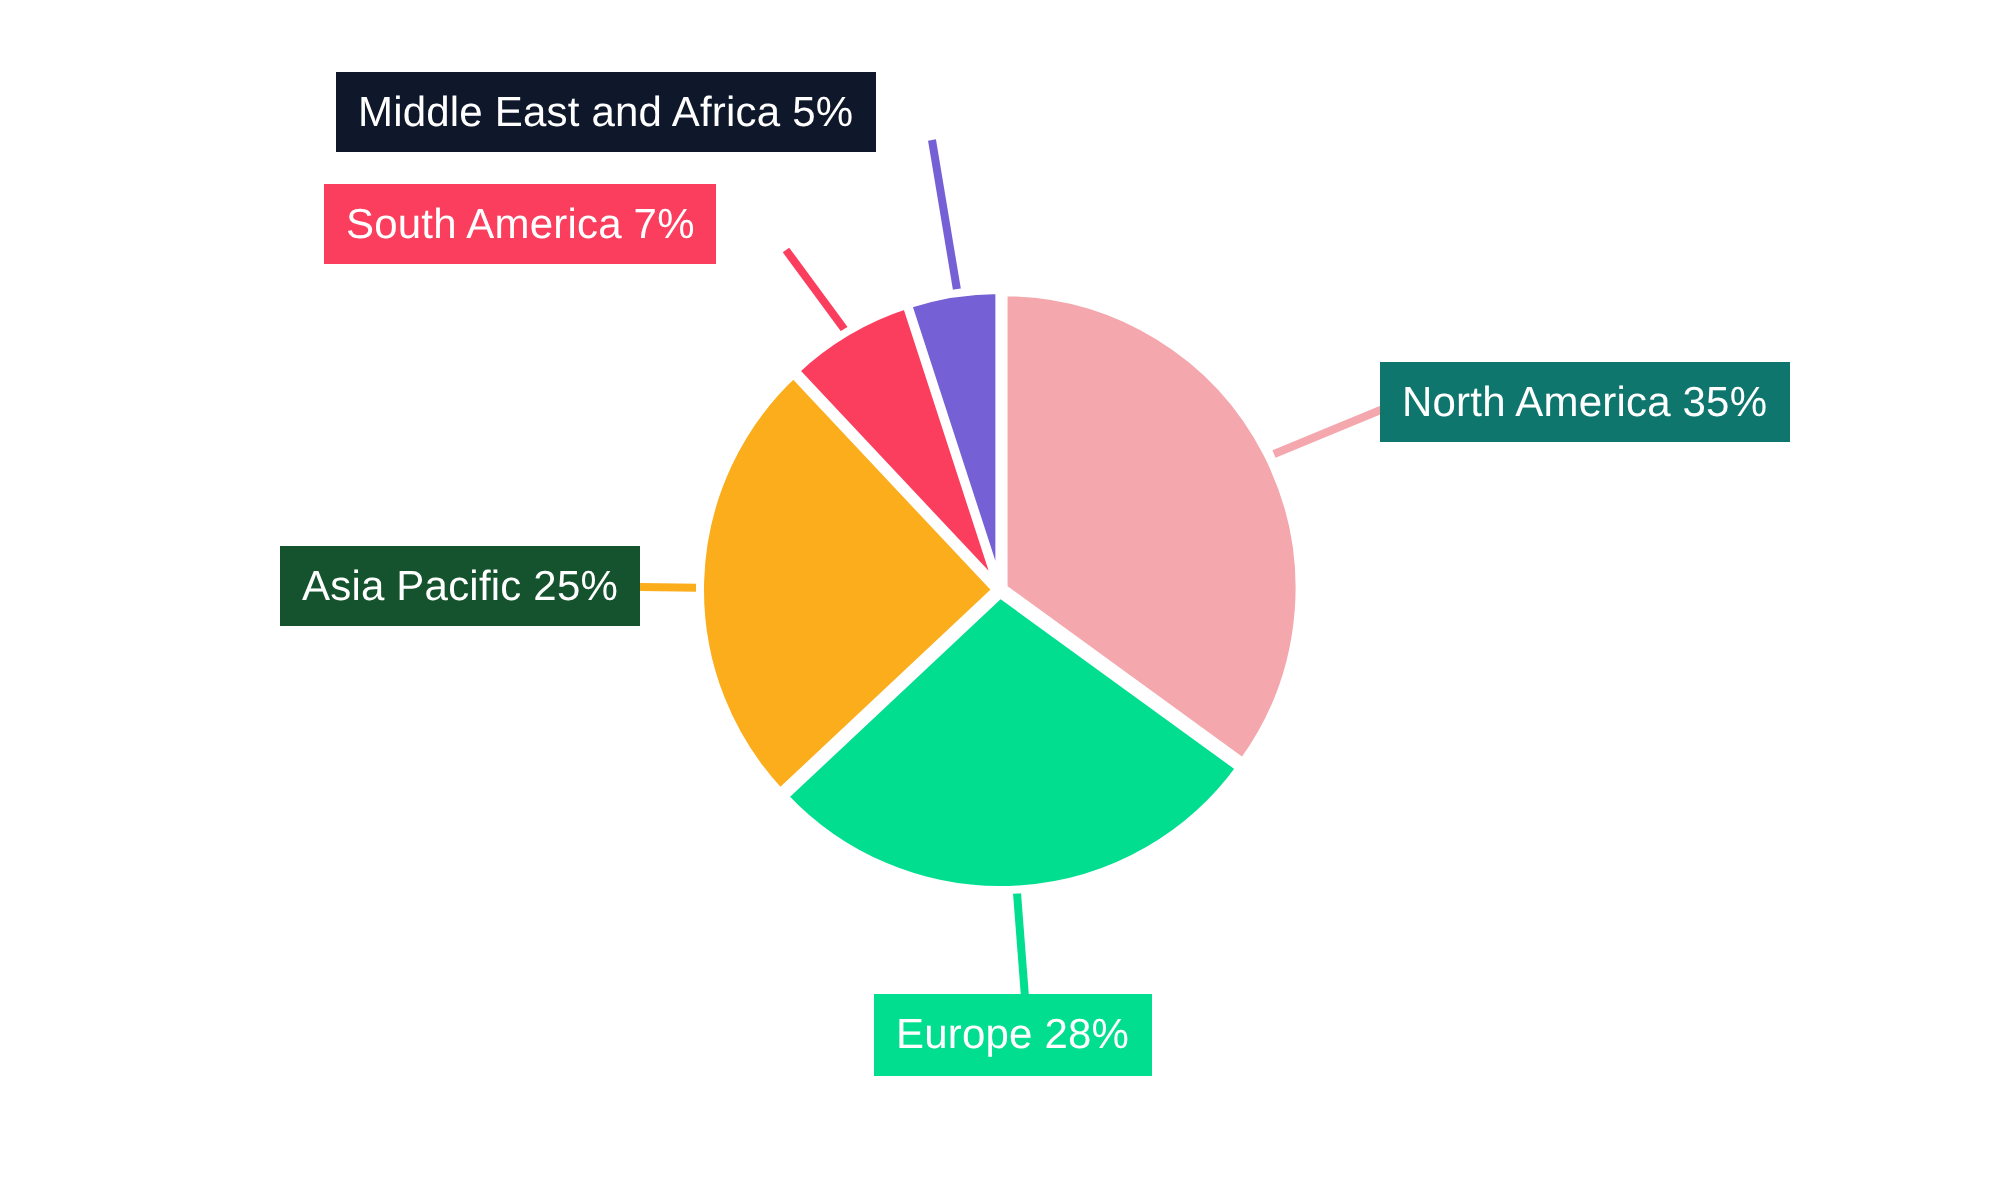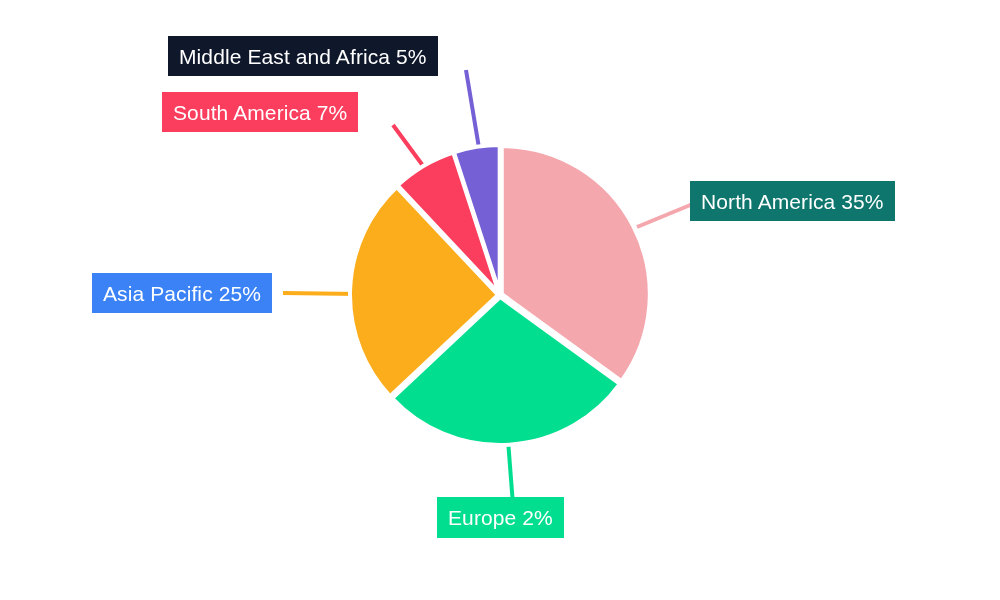--- a/index.html
+++ b/index.html
@@ -78,21 +78,21 @@
       <path fill="#fbad1c" d="M 498.00 294.94 L 390.11 396.25 A 148 148 0 0 1 396.69 187.05 Z"></path>
 
       <path fill="#fb3d5e" d="M 498.98 293.28 L 397.67 185.39 A 148 148 0 0 1 453.25 152.52 Z"></path>
 
       <path fill="#7560d6" d="M 499.69 293.02 L 453.95 152.27 A 148 148 0 0 1 499.69 145.02 Z"></path>
     </g>
   </svg>
 
   <div class="pie-label" id="label-north-america" style="background:#0f766e;">North America 35%</div>
 
-  <div class="pie-label" id="label-europe" style="background:#02de8f;">Europe 2%</div>
+  <div class="pie-label" id="label-europe" style="background:#02de8f;">Europe 28%</div>
 
-  <div class="pie-label" id="label-asia-pacific" style="background:#3b82f6;">Asia Pacific 25%</div>
+  <div class="pie-label" id="label-asia-pacific" style="background:#14532d;margin-left:48px;">Asia Pacific 25%</div>
 
   <div class="pie-label" id="label-south-america" style="background:#fb3d5e;">South America 7%</div>
 
   <div class="pie-label" id="label-middle-east" style="background:#0f172a;">Middle East and Africa 5%</div>
 
 </div>
 
 </body></html>

